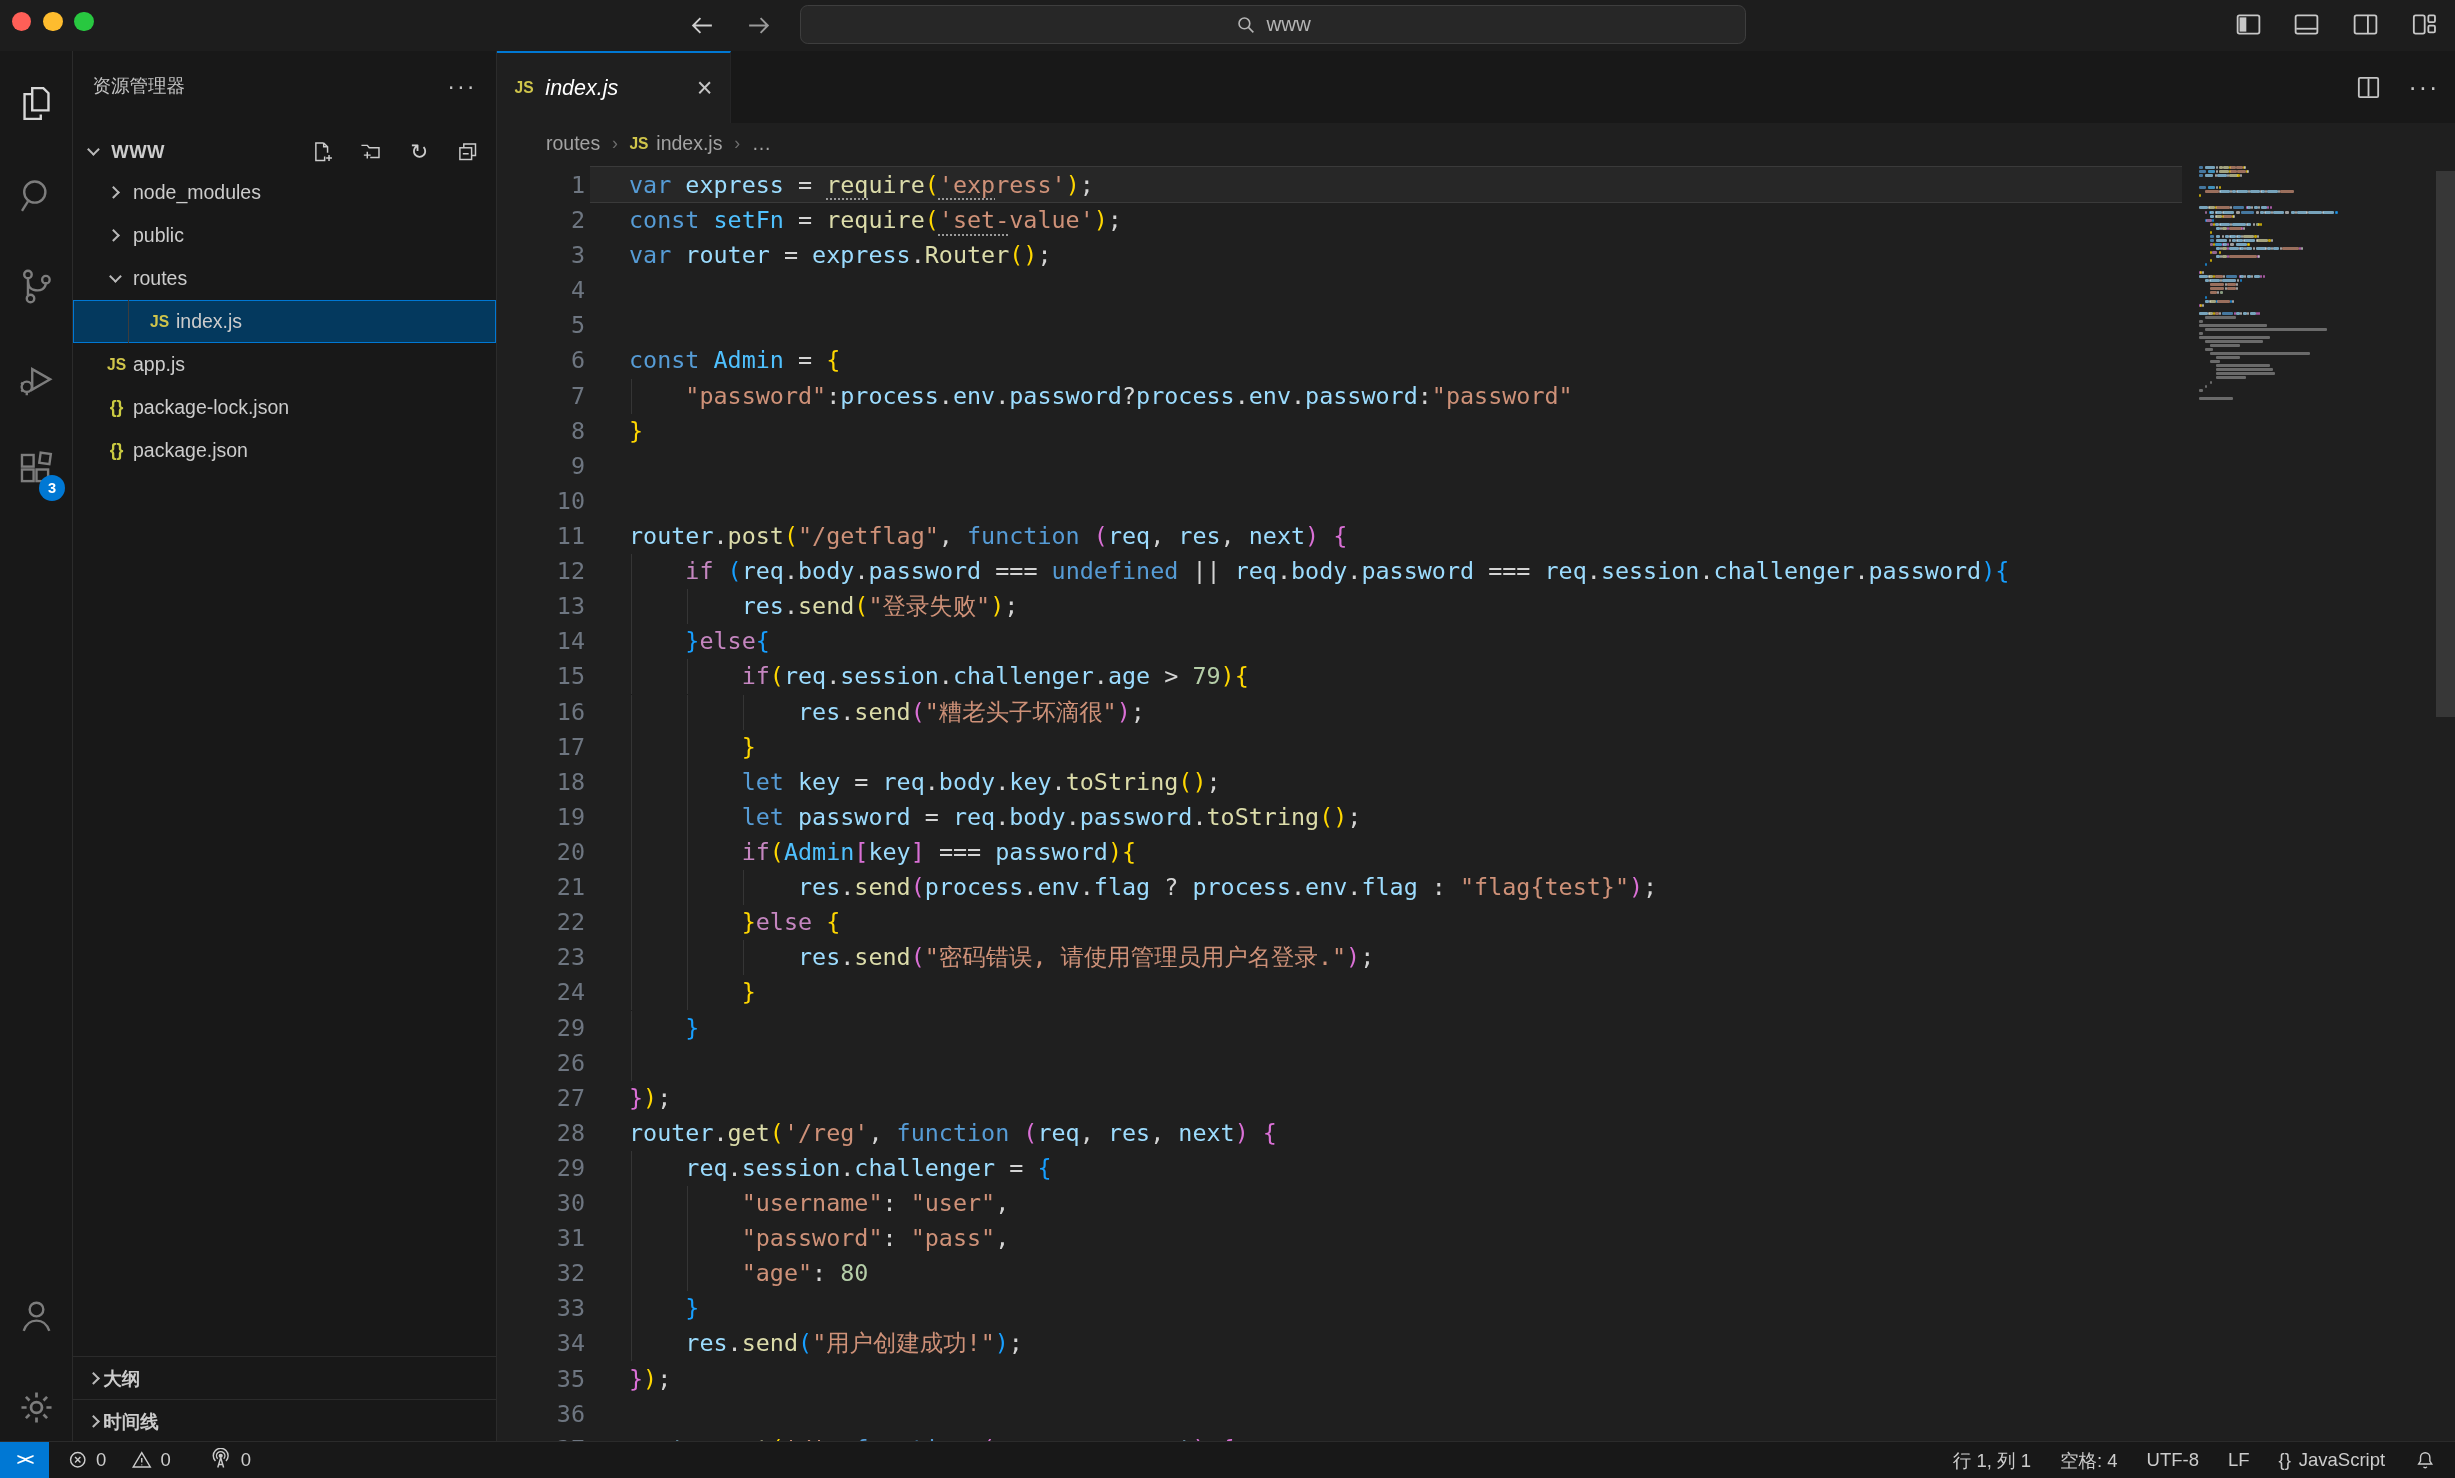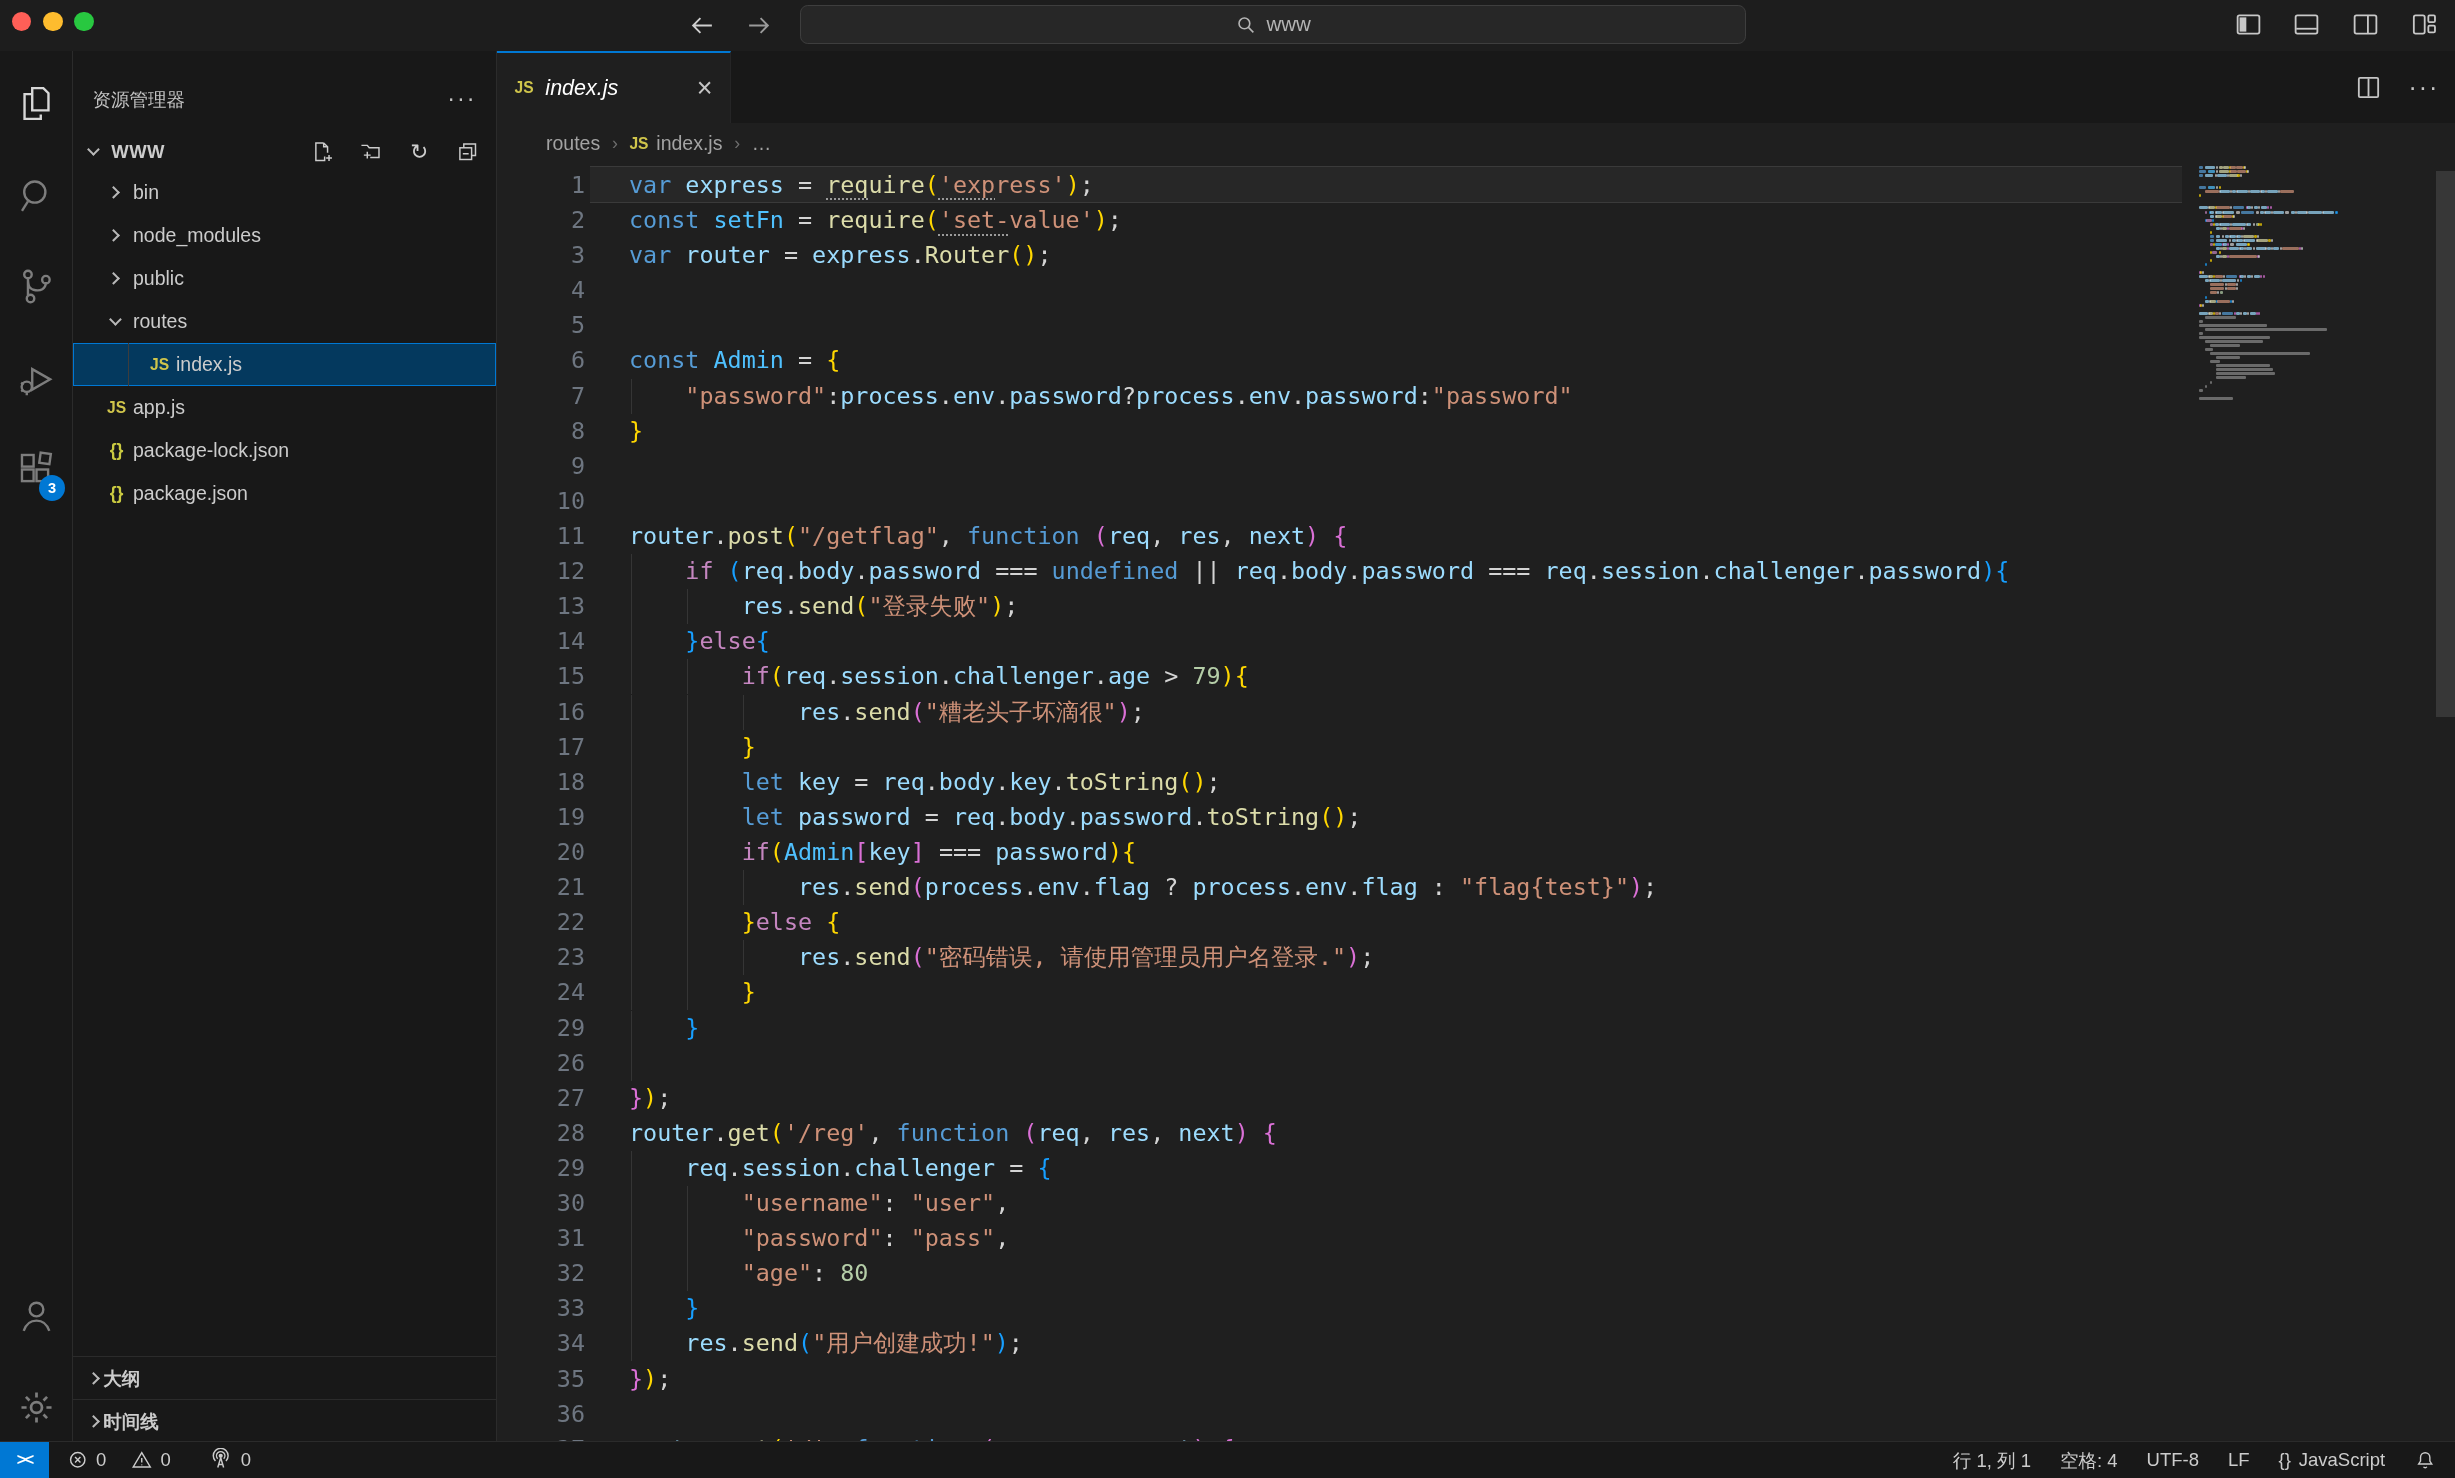--- a/index.html
+++ b/index.html
@@ -32,21 +32,21 @@
   .abtn.active { color:#d7d7d7; }
   #ab-accounts { margin-top:auto; }
   #ab-badge { position:absolute; right:5.9px; bottom:3.9px; min-width:26px; height:26px; border-radius:50%;
               color:#fff; font-size:14.6px; font-weight:bold; display:flex; align-items:center;
               justify-content:center; }
 
   
   #sidebar { position:absolute; left:73px; top:51px; width:424px; height:1391px;
              background:#181818; border-right:1px solid #2b2b2b; color:#cccccc; }
   #sb-header { position:absolute; left:0; top:21.5px; width:100%; height:39px;
-               display:flex; align-items:flex-end; padding:0 19.5px; font-size:18.5px; color:#c3c3c3; }
+               display:flex; align-items:flex-start; padding:0 19.5px; font-size:18.5px; color:#c3c3c3; }
   #sb-header .more { margin-left:auto; font-size:23.4px; letter-spacing:2px; color:#c3c3c3;
                      background:none; border:none; }
   #sb-section { position:absolute; left:0; top:78px; width:100%; height:45px;
                 display:flex; align-items:center; padding:0 13.7px; gap:9.8px; }
   #sb-section .name { font-weight:bold; font-size:18.5px; letter-spacing:0.5px; }
   #sb-actions { margin-left:auto; display:flex; gap:19.5px; }
   .sact { width:29px; height:29px; border:none; background:transparent; color:#cccccc;
           display:flex; align-items:center; justify-content:center; font-size:21.5px; }
   .chev { display:inline-block; width:8.8px; height:8.8px; border-right:2px solid #b8b8b8;
           border-bottom:2px solid #b8b8b8; transform:rotate(-45deg); margin-right:5.9px; }
@@ -238,26 +238,20 @@
         <button class="sact">↻</button>
         <button class="sact">
           <svg width="23.4" height="23.4" viewBox="0 0 24 24" fill="none" stroke="currentColor" stroke-width="1.5">
               <rect x="4" y="8" width="12" height="12"></rect>
               <path d="M8 8V4h12v12h-4M7 14h6"></path>
             </svg>
         </button>
       </span>
     </div>
     <div id="tree">
-        <div class="trow" style="padding-left: 27px;">
-          <span class="icon-slot">
-            <span class="chev"></span>
-          </span>
-          <span>bin</span>
-        </div>
         <div class="trow" style="padding-left: 27px;">
           <span class="icon-slot">
             <span class="chev"></span>
           </span>
           <span>node_modules</span>
         </div>
         <div class="trow" style="padding-left: 27px;">
           <span class="icon-slot">
             <span class="chev"></span>
           </span>

